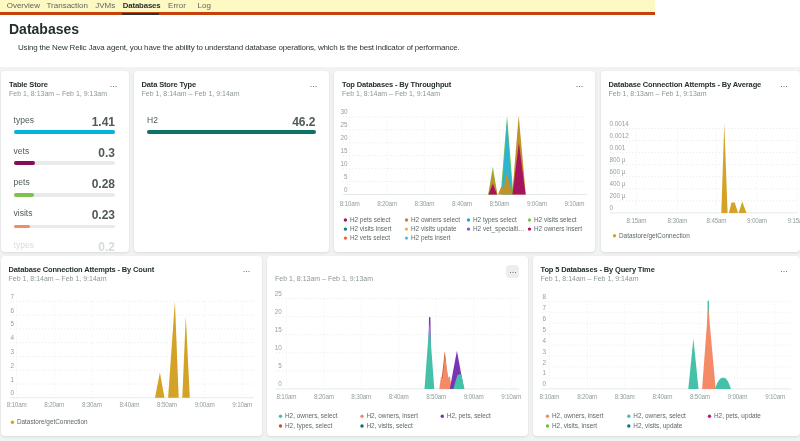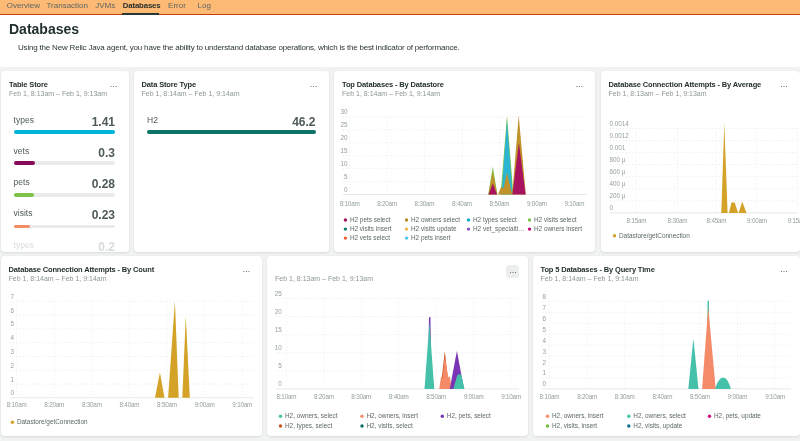--- a/index.html
+++ b/index.html
@@ -1,15 +1,15 @@
 <!DOCTYPE html>
 <html><head><meta charset="utf-8"><style>
 *{margin:0;padding:0;box-sizing:border-box;}
 html,body{width:800px;height:441px;background:#fff;font-family:"Liberation Sans",sans-serif;overflow:hidden;}
-.tabs{position:absolute;left:0;top:0;width:800px;height:15px;border-bottom:1px solid #c2410c;background:#fdba74;}
+.tabs{position:absolute;left:0;top:0;width:655px;height:15px;border-bottom:3px solid #c2410c;background:#fef9c3;}
 .tab{position:absolute;top:1.2px;font-size:8px;color:#5c6666;}
 .tab.active{color:#1f2a2a;font-weight:bold;font-size:7.8px;letter-spacing:-0.15px;}
 .tabline{position:absolute;left:122px;top:13px;width:36.5px;height:2px;background:#2a3535;}
 h1{position:absolute;left:9px;top:20.5px;font-size:14px;color:#223030;letter-spacing:0;}
 .desc{position:absolute;left:18px;top:42.5px;font-size:8px;color:#2c3737;letter-spacing:-0.19px;}
 .board{position:absolute;left:0;top:67px;width:800px;height:374px;background:#f1f3f3;}
 .card{position:absolute;background:#fff;border-radius:4px;box-shadow:0 1px 2.5px rgba(0,20,20,0.10);}
 .ct{position:absolute;left:8px;top:9px;font-size:7.5px;font-weight:bold;color:#24302e;letter-spacing:-0.14px;white-space:nowrap;}
 .cs{position:absolute;left:8px;top:19.5px;font-size:7px;color:#8d9696;white-space:nowrap;}
 .dots{position:absolute;right:12px;top:12.5px;font-size:9px;color:#596464;letter-spacing:-0.5px;line-height:7px;}
@@ -58,21 +58,21 @@
 <div class="card" style="left:133.5px;top:70.5px;width:195.5px;height:181px">
     <div class="dots">···</div>
     <div class="ct">Data Store Type</div>
     <div class="cs">Feb 1, 8:14am – Feb 1, 9:14am</div>
     <div class="rowlab" style="left:13.5px;top:44.5px">H2</div>
     <div class="rowval" style="right:13.5px;top:44.5px">46.2</div>
     <div class="fill" style="left:13.5px;top:59.5px;width:168.5px;height:4px;background:#0d7366"></div>
   </div>
 <div class="card" style="left:334px;top:70.5px;width:261px;height:181px">
     <div class="dots">···</div>
-    <div class="ct">Top Databases - By Datastore</div>
+    <div class="ct">Top Databases - By Throughput</div>
     <div class="cs">Feb 1, 8:14am – Feb 1, 9:14am</div>
     <svg width="261" height="181" viewBox="0 0 261 181">
       <line x1="15.6" y1="45.92" x2="15.6" y2="123.5" stroke="#edf0f0" stroke-width="1" stroke-dasharray="1,2.2"></line>
       <line x1="53.06" y1="45.92" x2="53.06" y2="123.5" stroke="#edf0f0" stroke-width="1" stroke-dasharray="1,2.2"></line>
       <line x1="90.52" y1="45.92" x2="90.52" y2="123.5" stroke="#edf0f0" stroke-width="1" stroke-dasharray="1,2.2"></line>
       <line x1="127.97999999999999" y1="45.92" x2="127.97999999999999" y2="123.5" stroke="#edf0f0" stroke-width="1" stroke-dasharray="1,2.2"></line>
       <line x1="165.44" y1="45.92" x2="165.44" y2="123.5" stroke="#edf0f0" stroke-width="1" stroke-dasharray="1,2.2"></line>
       <line x1="202.9" y1="45.92" x2="202.9" y2="123.5" stroke="#edf0f0" stroke-width="1" stroke-dasharray="1,2.2"></line>
       <line x1="240.35999999999999" y1="45.92" x2="240.35999999999999" y2="123.5" stroke="#edf0f0" stroke-width="1" stroke-dasharray="1,2.2"></line>
       <line x1="9" y1="123.5" x2="253" y2="123.5" stroke="#e7e9e9" stroke-width="1"></line>

